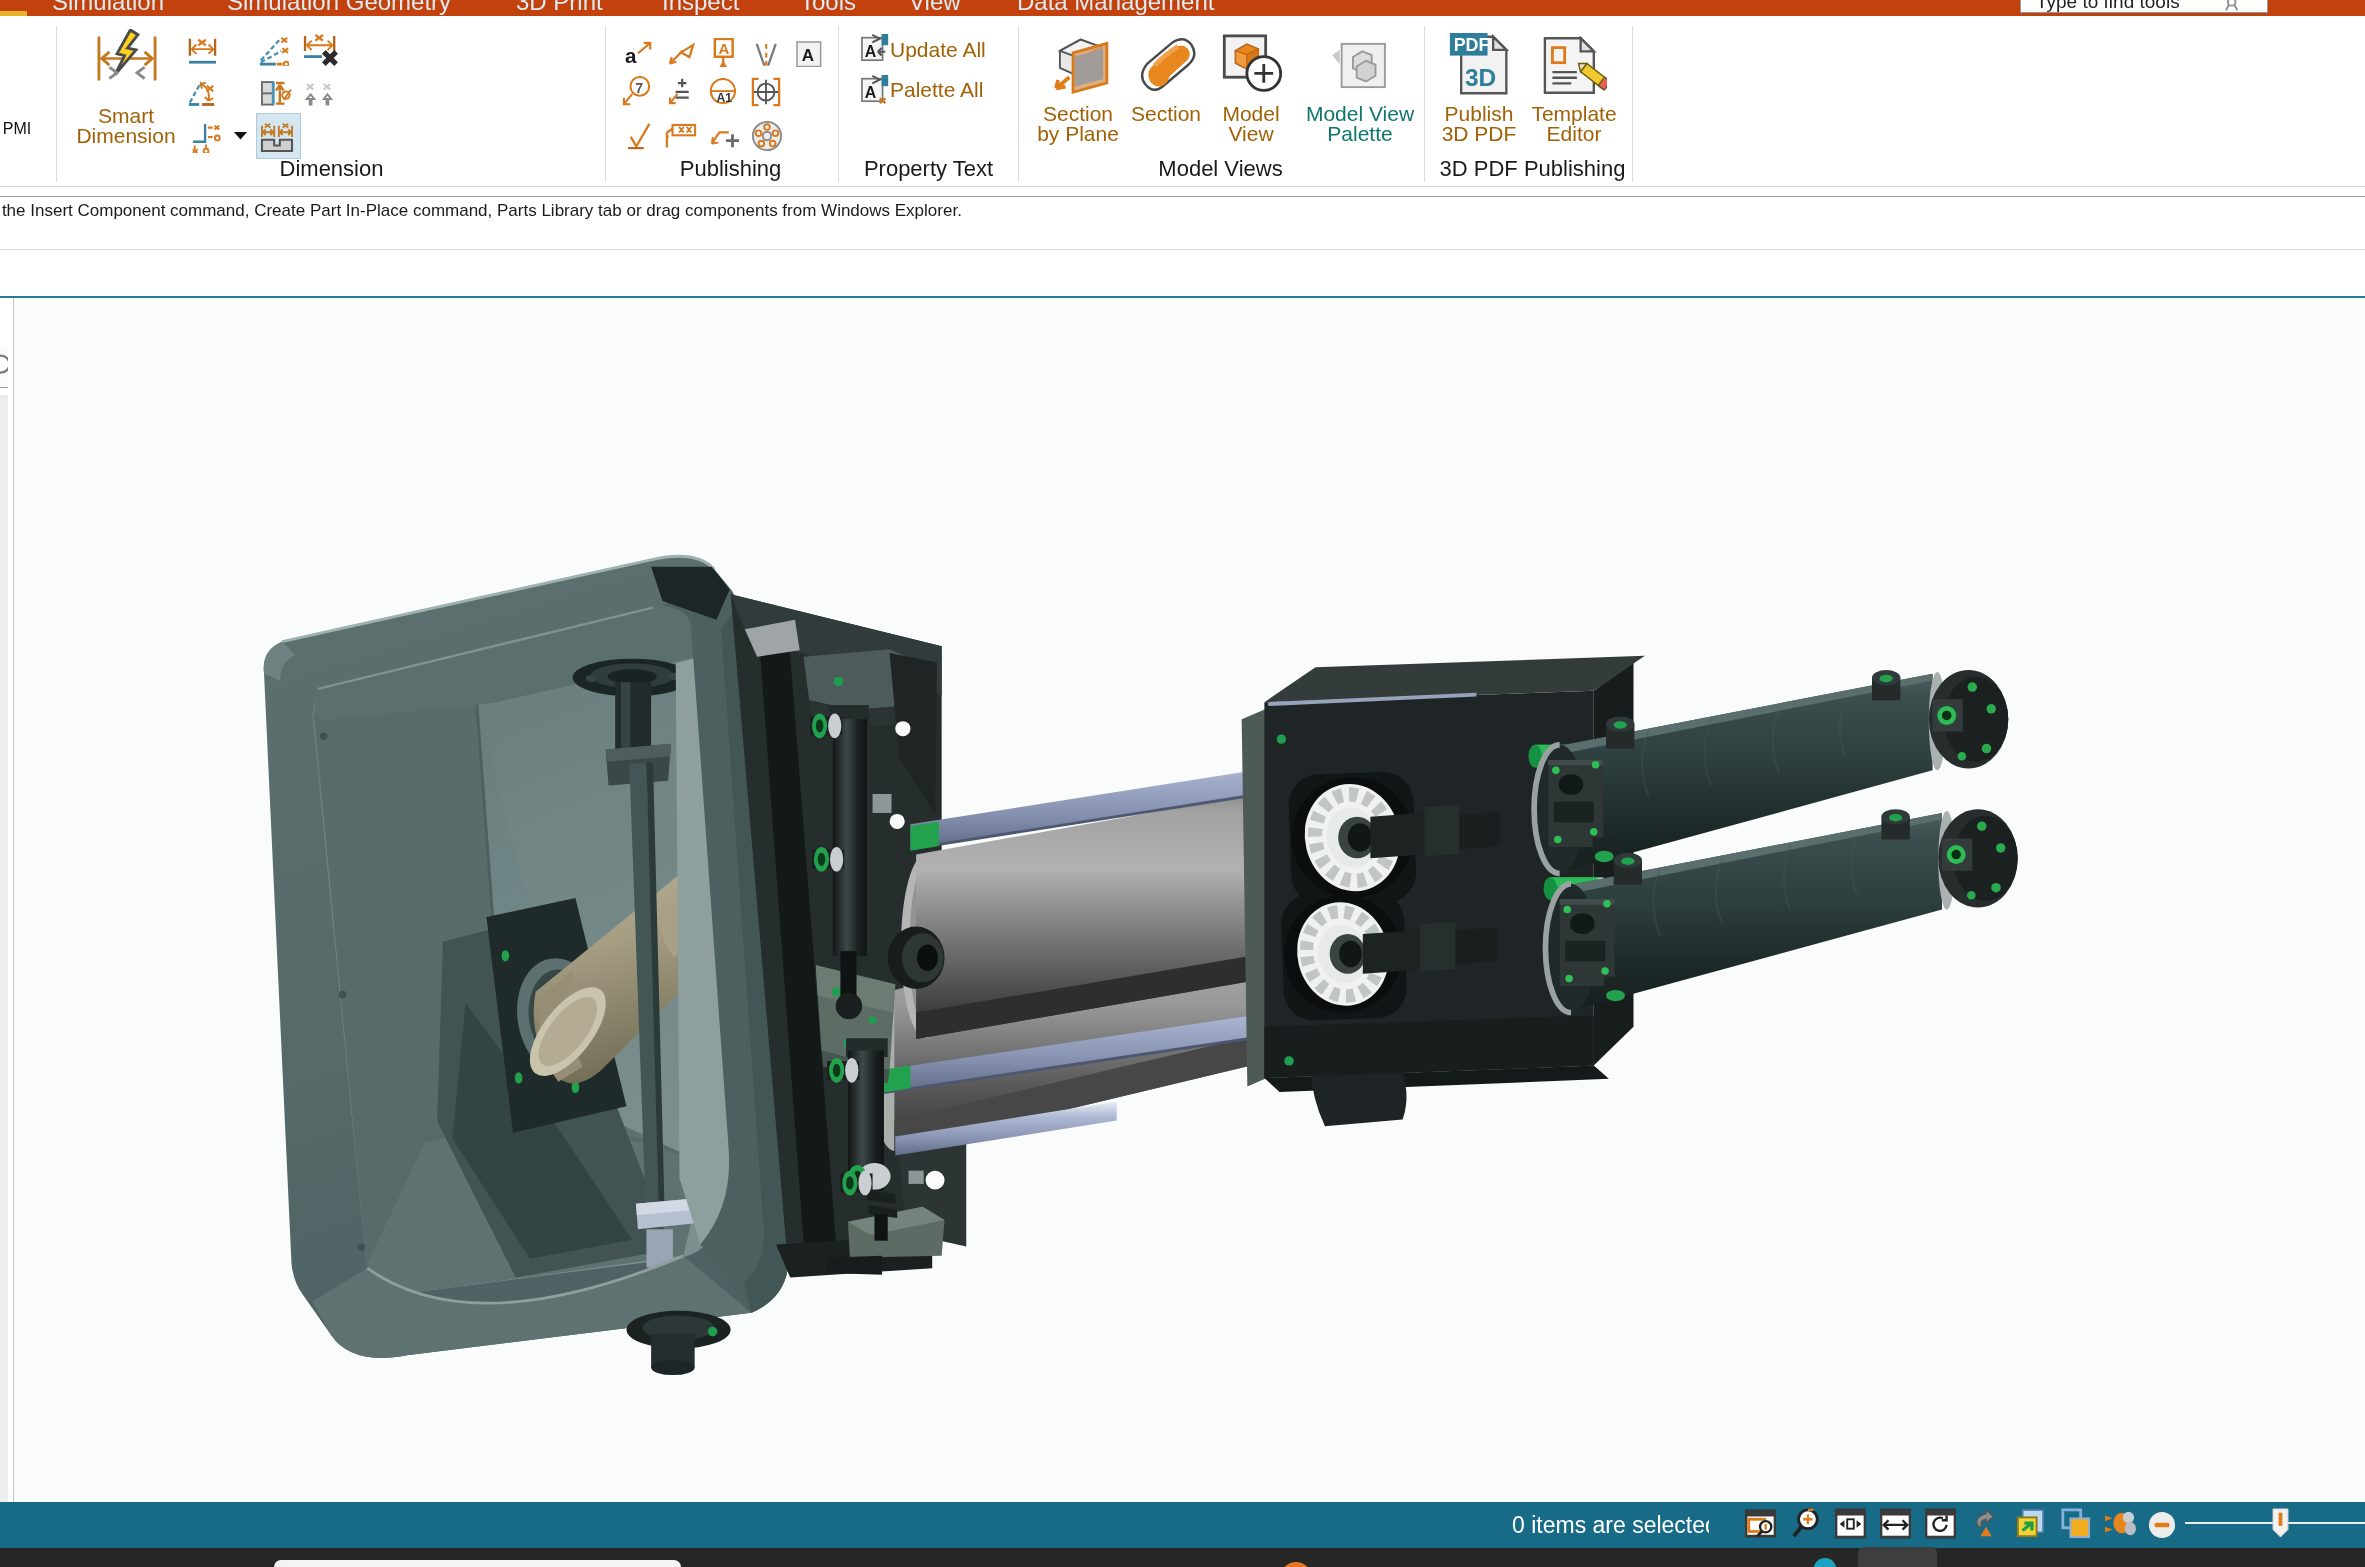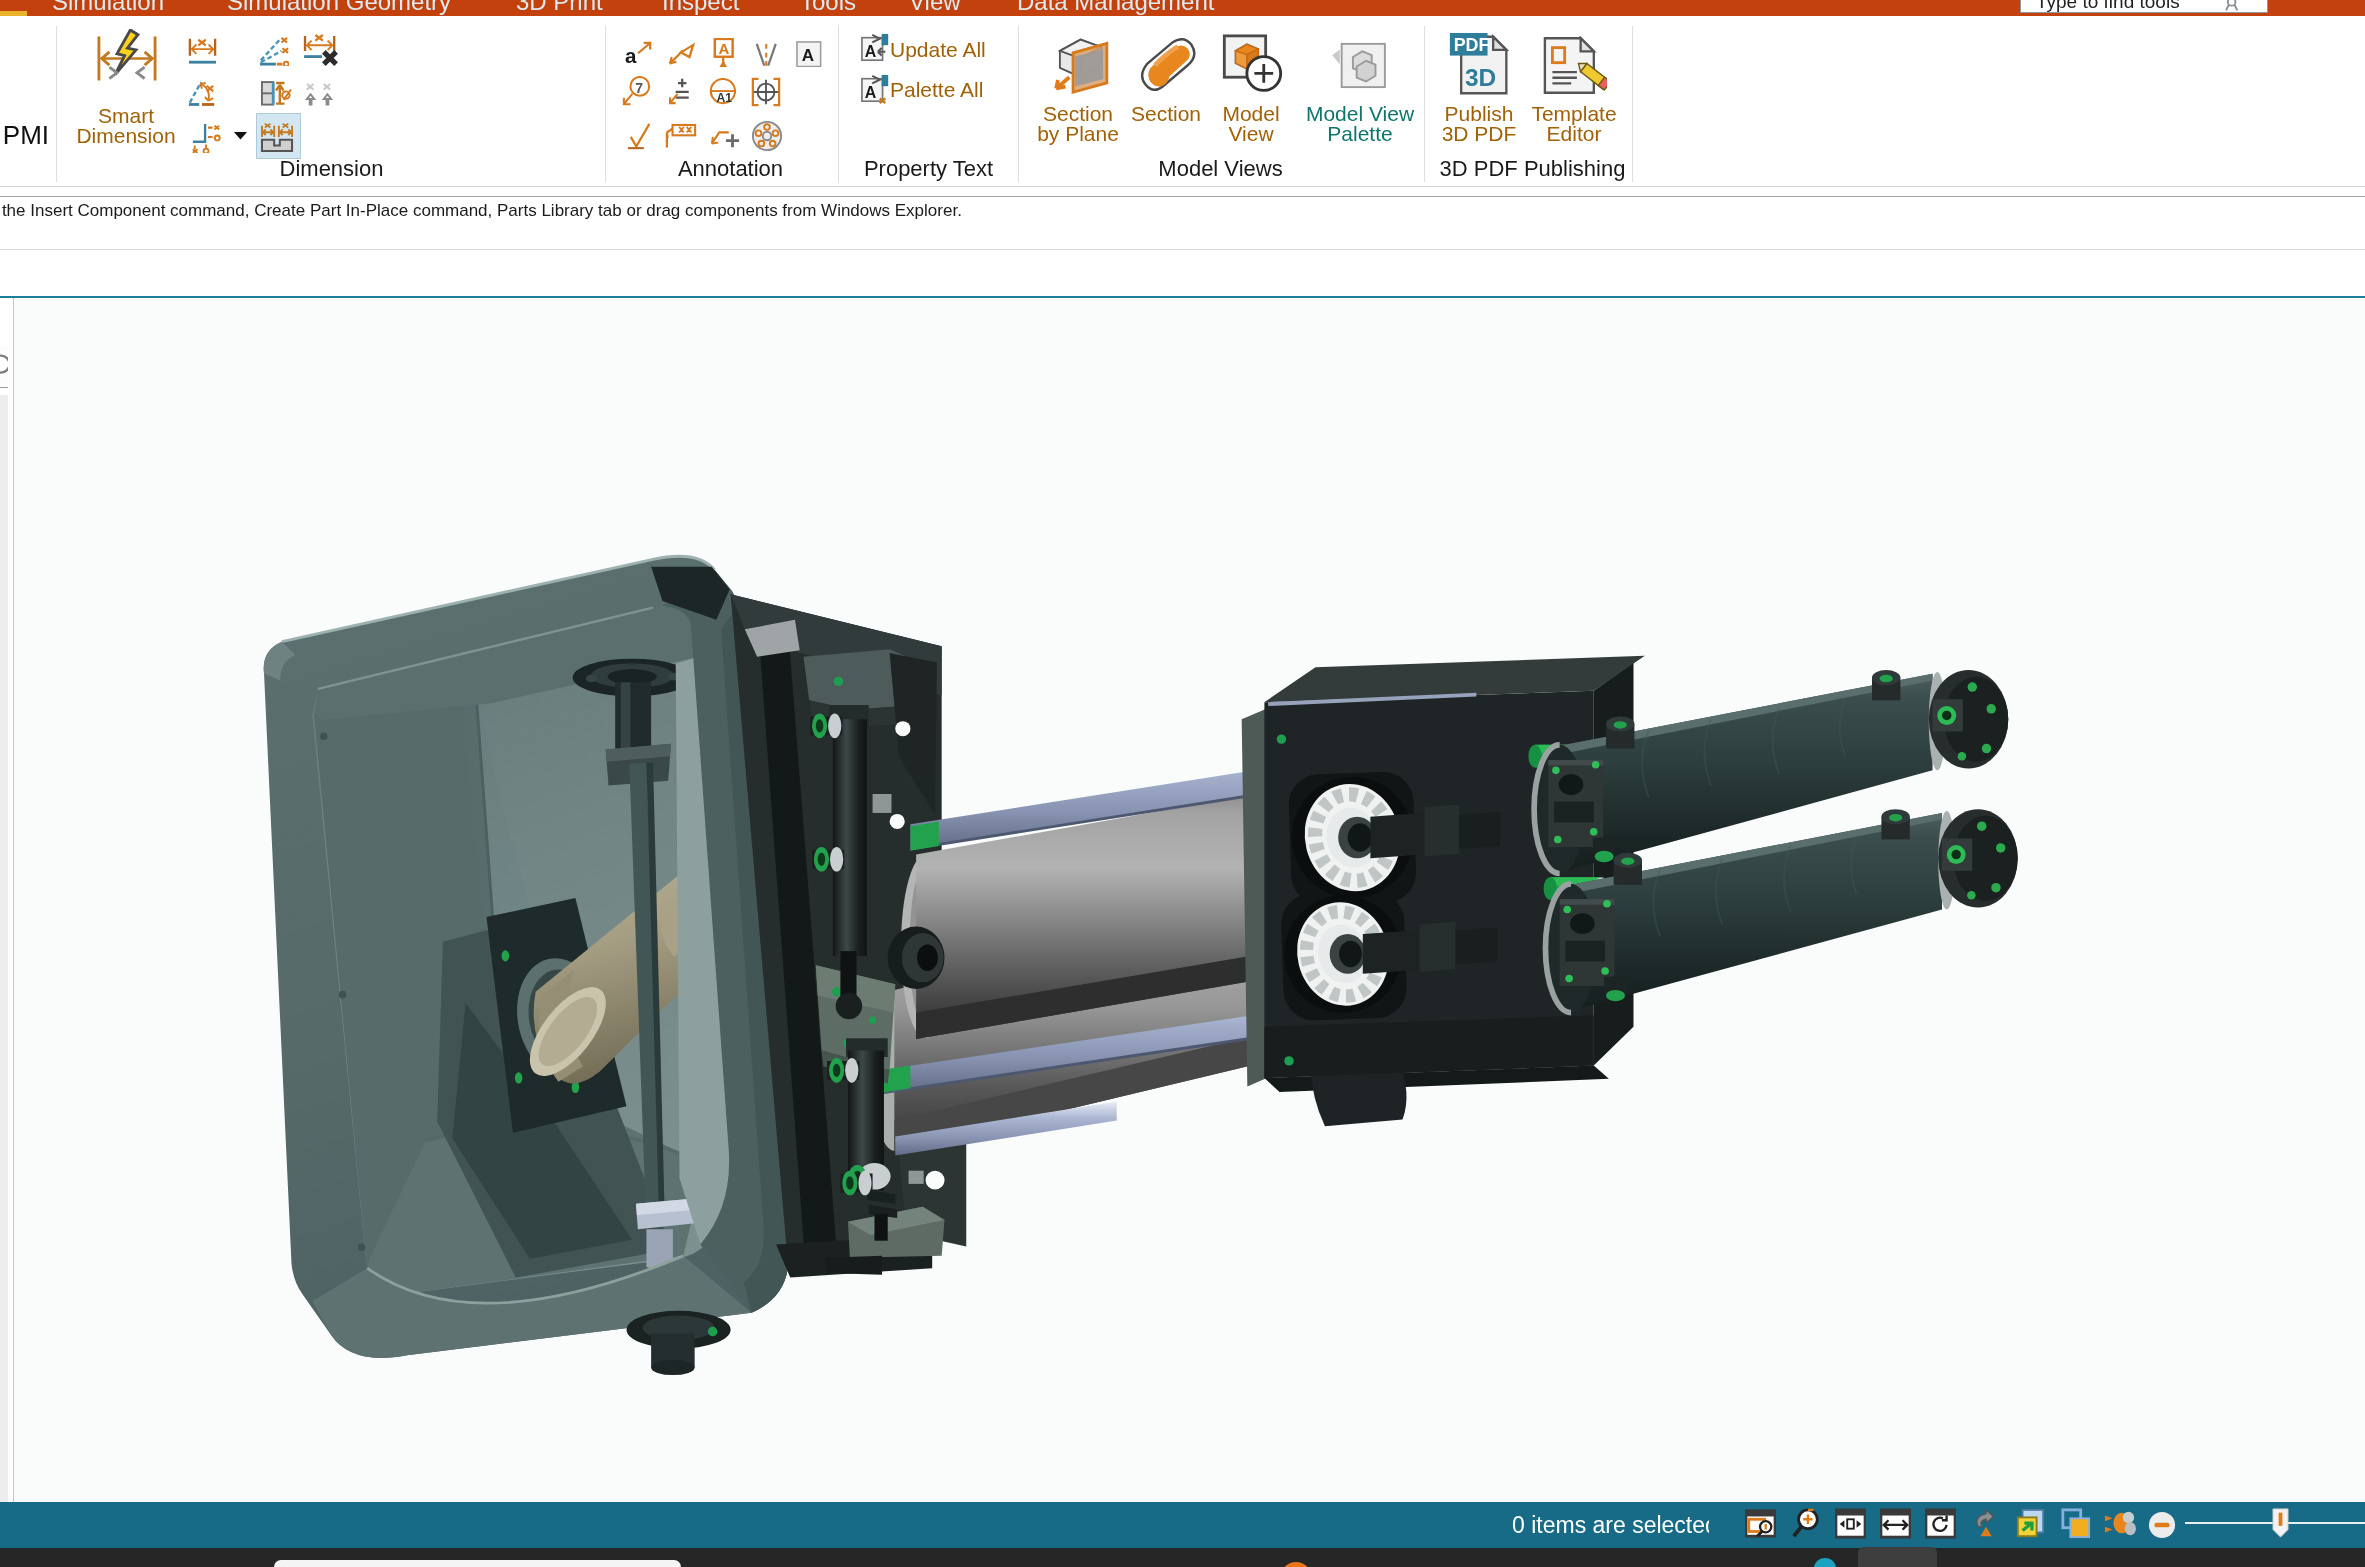--- a/index.html
+++ b/index.html
@@ -43,29 +43,29 @@
 <svg style="position:absolute;left:203px;top:0" width="21" height="12.3" viewBox="0 0 22 13">
         <g stroke="#8a8f94" stroke-width="2" fill="none">
           <circle cx="8" cy="2" r="4"></circle>
           <path d="M5 5 L2 11 M11 5 L14 11"></path>
         </g>
       </svg>
 </div>
 </div>
 
 <div class="abs" id="ribbon">
-<div style="position:absolute;left:2.8px;top:104px;font-size:26px;color:#101010">PMI</div>
+<div style="position:absolute;left:2.8px;top:104px;font-size:16px;color:#101010">PMI</div>
 <div class="vsep" style="left:56px"></div>
 <div class="vsep" style="left:605px"></div>
 <div class="vsep" style="left:838px"></div>
 <div class="vsep" style="left:1018px"></div>
 <div class="vsep" style="left:1424px"></div>
 <div class="vsep" style="left:1632px"></div>
 <div class="glabel" style="left:237px;width:189px">Dimension</div>
-<div class="glabel" style="left:636px;width:189px">Annotation</div>
+<div class="glabel" style="left:636px;width:189px">Publishing</div>
 <div class="glabel" style="left:834px;width:189px">Property Text</div>
 <div class="glabel" style="left:1126px;width:189px">Model Views</div>
 <div class="glabel" style="left:1438px;width:189px">3D PDF Publishing</div>
 
 <svg class="abs" style="left:96px;top:13.2px" width="62" height="59" viewBox="0 0 65 62">
 <g stroke="#c4781f" stroke-width="3" fill="none">
         <path d="M3 8 V54 M62 8 V54"></path>
         <path d="M7 31 H58" stroke-width="2.5"></path>
         <path d="M14 24 L6 31 L14 38 M51 24 L59 31 L51 38"></path>
       </g>

